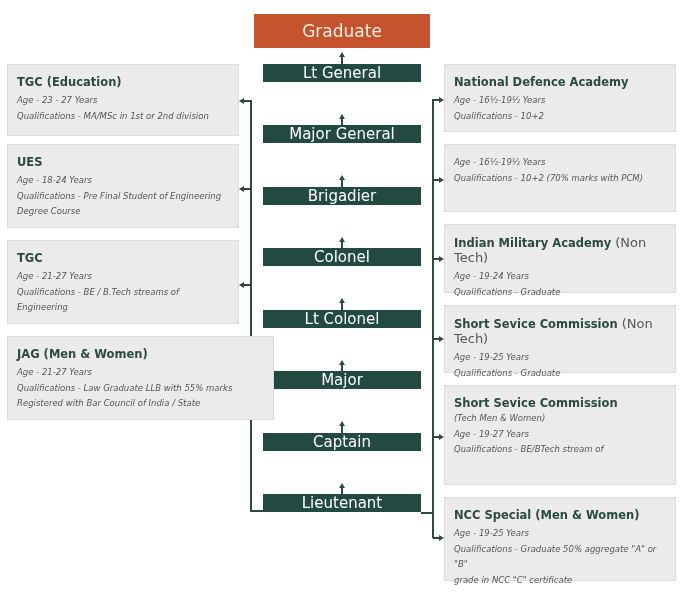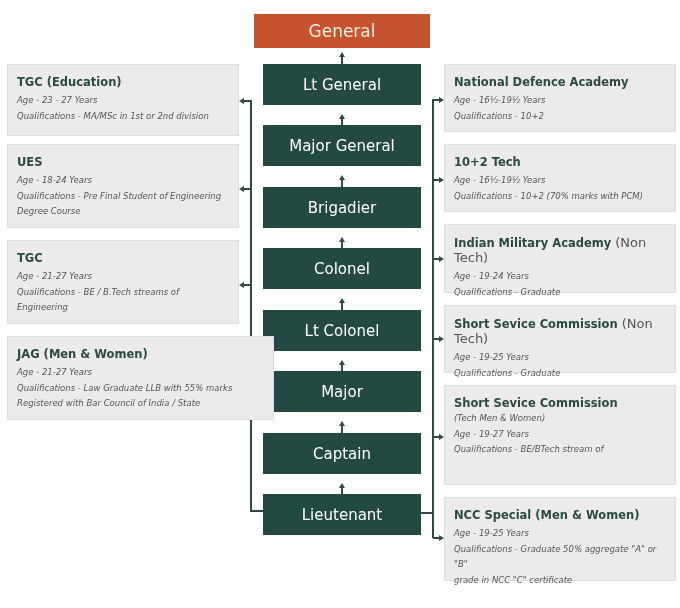--- a/index.html
+++ b/index.html
@@ -1,18 +1,18 @@
 <!DOCTYPE html>
 <html><head>
 <meta charset="utf-8">
 <style>
   html, body { margin: 0; padding: 0; background: #ffffff; }
   body { width: 680px; height: 608px; position: relative; overflow: hidden;
          font-family: "DejaVu Sans", sans-serif; }
-  .rank { position: absolute; left: 263px; width: 158px; height: 41px;
+  .rank { position: absolute; left: 263px; width: 158px; height: 18px;
           background: #224a42; color: #ffffff; display: flex; align-items: center;
           justify-content: center; font-size: 15px; letter-spacing: 0; }
   .rank.top { left: 254px; width: 176px; top: 14px; height: 34px;
               background: #c5532e; color: #f6efe4; font-size: 17px; }
   .card { position: absolute; background: #ebebeb; border: 1px solid #dcdcdc;
           box-sizing: border-box; padding: 10px 8px 6px 9px; color: #444; }
   .card .title { font-size: 11.5px; font-weight: bold; color: #2b4a42; margin-bottom: 4px; }
   .card .title .note { font-weight: normal; font-size: 13px; color: #555; }
   .card .line { font-size: 8.5px; line-height: 15.5px; color: #555; font-style: italic; }
   .conn { position: absolute; background: #2f4a44; }
@@ -23,21 +23,21 @@
                 border-top: 3.5px solid transparent; border-bottom: 3.5px solid transparent;
                 border-right: 5px solid #2f4a44; }
   .arrow-right { position: absolute; width: 0; height: 0;
                  border-top: 3.5px solid transparent; border-bottom: 3.5px solid transparent;
                  border-left: 5px solid #2f4a44; }
 </style>
 </head>
 <body>
 
 <div class="rank top">
-    <span>General</span>
+    <span>Graduate</span>
   </div>
 <div class="rank" style="top:64px">
     <span>Lt General</span>
   </div>
 <div class="rank" style="top:125px">
     <span>Major General</span>
   </div>
 <div class="rank" style="top:187px">
     <span>Brigadier</span>
   </div>
@@ -122,21 +122,20 @@
   <div class="line">Qualifications - Law Graduate LLB with 55% marks</div>
   <div class="line">Registered with Bar Council of India / State</div>
 </div>
 
 <div class="card" style="left:444px;top:64px;width:232px;height:68px">
   <div class="title">National Defence Academy</div>
   <div class="line">Age - 16½-19½ Years</div>
   <div class="line">Qualifications - 10+2</div>
 </div>
 <div class="card" style="left:444px;top:144px;width:232px;height:68px">
-  <div class="title">10+2 Tech</div>
   <div class="line">Age - 16½-19½ Years</div>
   <div class="line">Qualifications - 10+2 (70% marks with PCM)</div>
 </div>
 <div class="card" style="left:444px;top:224px;width:232px;height:69px">
   <div class="title"><span>Indian Military Academy</span> <span class="note">(Non Tech)</span></div>
   <div class="line">Age - 19-24 Years</div>
   <div class="line">Qualifications - Graduate</div>
 </div>
 <div class="card" style="left:444px;top:305px;width:232px;height:68px">
   <div class="title"><span>Short Sevice Commission</span> <span class="note">(Non Tech)</span></div>

